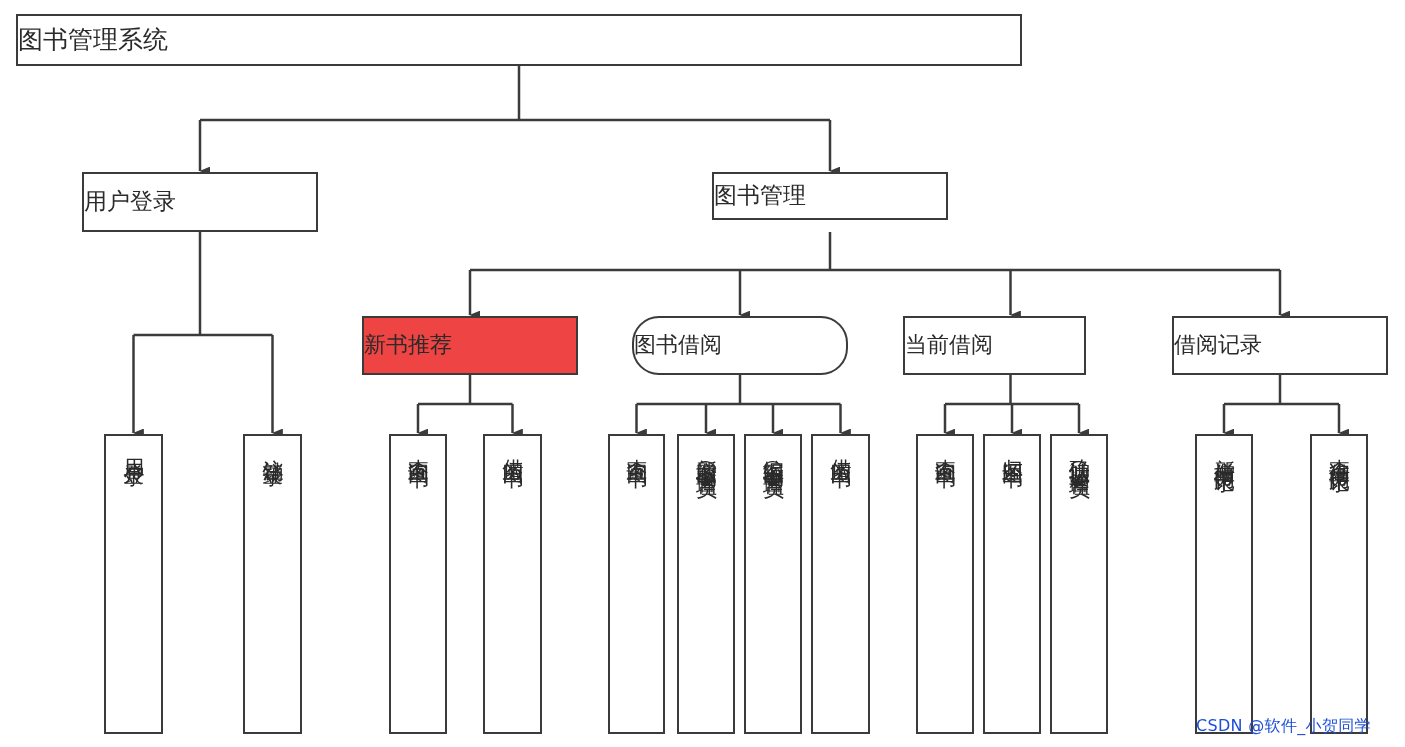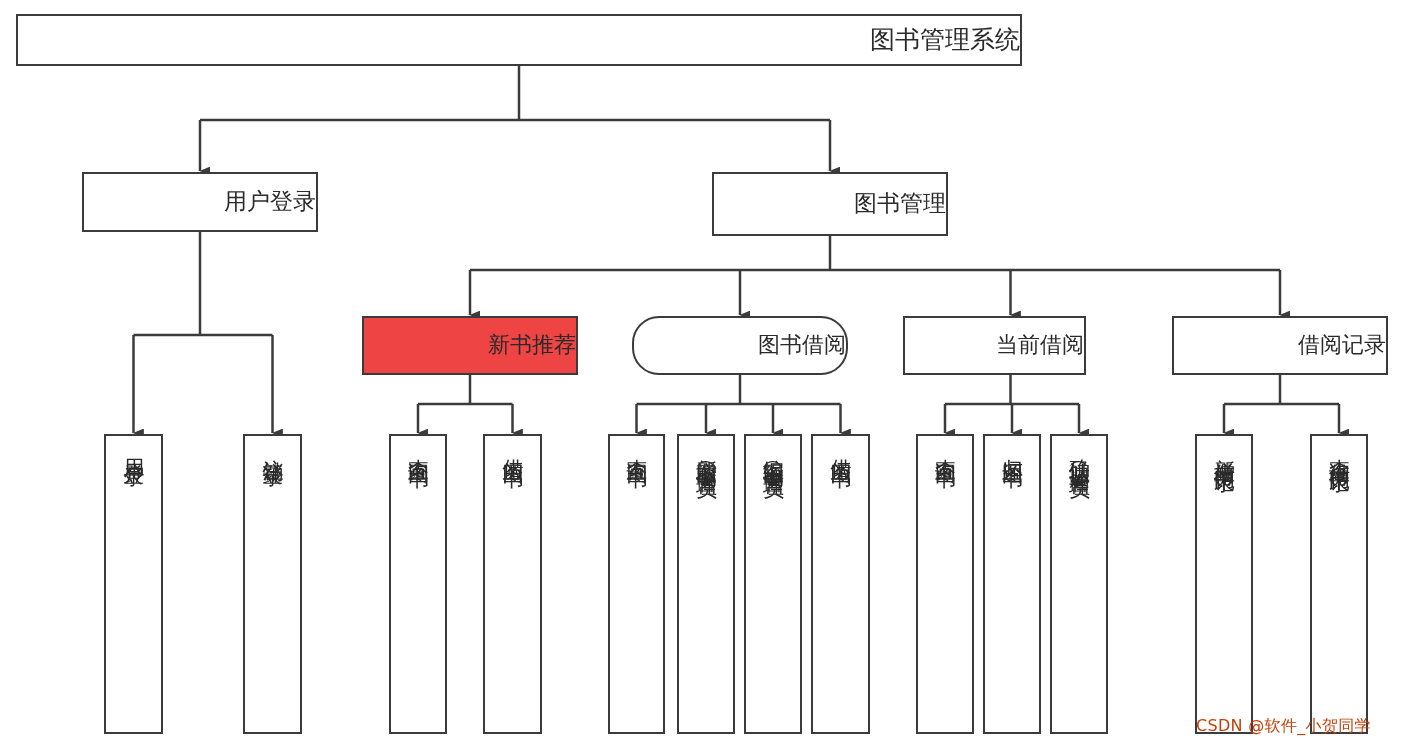--- a/index.html
+++ b/index.html
@@ -26,21 +26,21 @@
     height: 747px;
     pointer-events: none;
   }
   .node {
     position: absolute;
     box-sizing: border-box;
     background: #ffffff;
     border: 2px solid #3b3b3b;
     display: flex;
     align-items: center;
-    justify-content: flex-end;
+    justify-content: flex-start;
     color: #2a2a2a;
   }
   .node.horizontal .node-label {
     writing-mode: horizontal-tb;
     white-space: nowrap;
     line-height: 1.1;
   }
   .node.vertical {
     align-items: flex-start;
     justify-content: center;
@@ -113,33 +113,33 @@
       </g>
   </svg>
 
   <div id="node-layer">
       <div class="node horizontal node-root" style="left: 16px; top: 14px; width: 1006px; height: 52px; border-color: rgb(59, 59, 59); background: rgb(255, 255, 255); color: rgb(42, 42, 42);">
         <span class="node-label">图书管理系统</span>
       </div>
       <div class="node horizontal node-l1" style="left: 82px; top: 172px; width: 236px; height: 60px; border-color: rgb(59, 59, 59); background: rgb(255, 255, 255); color: rgb(42, 42, 42);">
         <span class="node-label">用户登录</span>
       </div>
-      <div class="node horizontal node-l1" style="left: 712px; top: 172px; width: 236px; height: 64px; border-color: rgb(59, 59, 59); background: rgb(255, 255, 255); color: rgb(42, 42, 42);">
+      <div class="node horizontal node-l1" style="left: 712px; top: 172px; width: 236px; height: 48px; border-color: rgb(59, 59, 59); background: rgb(255, 255, 255); color: rgb(42, 42, 42);">
         <span class="node-label">图书管理</span>
       </div>
       <div class="node horizontal node-l2" style="left: 362px; top: 316px; width: 216px; height: 59px; border-color: rgb(59, 59, 59); background: #ef4444; color: rgb(42, 42, 42);">
         <span class="node-label">新书推荐</span>
       </div>
       <div class="node horizontal node-l2" style="left: 632px; top: 316px; width: 216px; height: 59px; border-color: rgb(59, 59, 59); background: rgb(255, 255, 255); color: rgb(42, 42, 42); border-radius: 27px;">
         <span class="node-label">图书借阅</span>
       </div>
       <div class="node horizontal node-l2" style="left: 903px; top: 316px; width: 183px; height: 59px; border-color: rgb(59, 59, 59); background: rgb(255, 255, 255); color: rgb(42, 42, 42);">
         <span class="node-label">当前借阅</span>
       </div>
-      <div class="node horizontal node-l2" style="left: 1172px; top: 316px; width: 216px; height: 59px; border-color: rgb(59, 59, 59); background: rgb(255, 255, 255); color: rgb(42, 42, 42); padding-left: 15px;">
+      <div class="node horizontal node-l2" style="left: 1172px; top: 316px; width: 216px; height: 59px; border-color: rgb(59, 59, 59); background: rgb(255, 255, 255); color: rgb(42, 42, 42);">
         <span class="node-label">借阅记录</span>
       </div>
       <div class="node vertical node-leaf" style="left: 104px; top: 434px; width: 59px; height: 300px; border-color: rgb(59, 59, 59); background: rgb(255, 255, 255); color: rgb(42, 42, 42);">
         <span class="node-label">用户登录</span>
       </div>
       <div class="node vertical node-leaf" style="left: 243px; top: 434px; width: 59px; height: 300px; border-color: rgb(59, 59, 59); background: rgb(255, 255, 255); color: rgb(42, 42, 42);">
         <span class="node-label">注销登录</span>
       </div>
       <div class="node vertical node-leaf" style="left: 389px; top: 434px; width: 58px; height: 300px; border-color: rgb(59, 59, 59); background: rgb(255, 255, 255); color: rgb(42, 42, 42);">
         <span class="node-label">查询图书</span>
@@ -169,15 +169,15 @@
         <span class="node-label">确认归还（管理员）</span>
       </div>
       <div class="node vertical node-leaf" style="left: 1195px; top: 434px; width: 58px; height: 300px; border-color: rgb(59, 59, 59); background: rgb(255, 255, 255); color: rgb(42, 42, 42);">
         <span class="node-label">新增借阅记录</span>
       </div>
       <div class="node vertical node-leaf" style="left: 1310px; top: 434px; width: 58px; height: 300px; border-color: rgb(59, 59, 59); background: rgb(255, 255, 255); color: rgb(42, 42, 42);">
         <span class="node-label">查询借阅记录</span>
       </div>
     </div>
 
-  <div class="watermark" style="left: 1196px; top: 716px; color: #c2410c;">CSDN @软件_小贺同学</div>
+  <div class="watermark" style="left: 1196px; top: 716px; color: #1d4ed8;">CSDN @软件_小贺同学</div>
 
 </div>
 
 </body></html>

